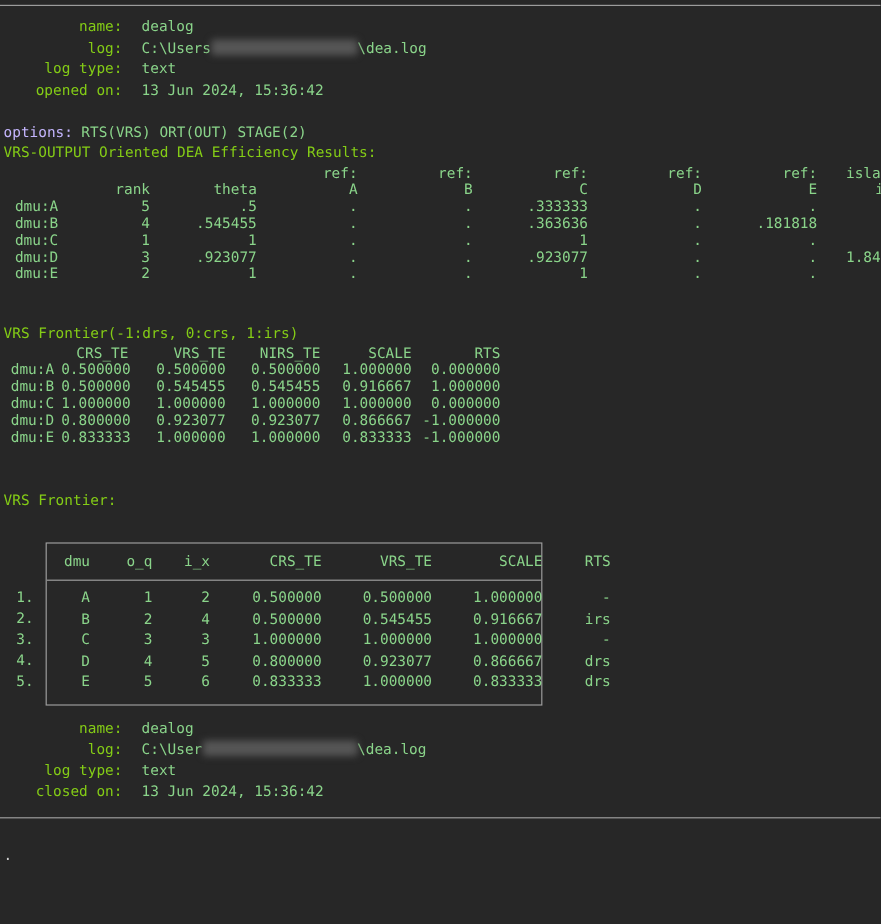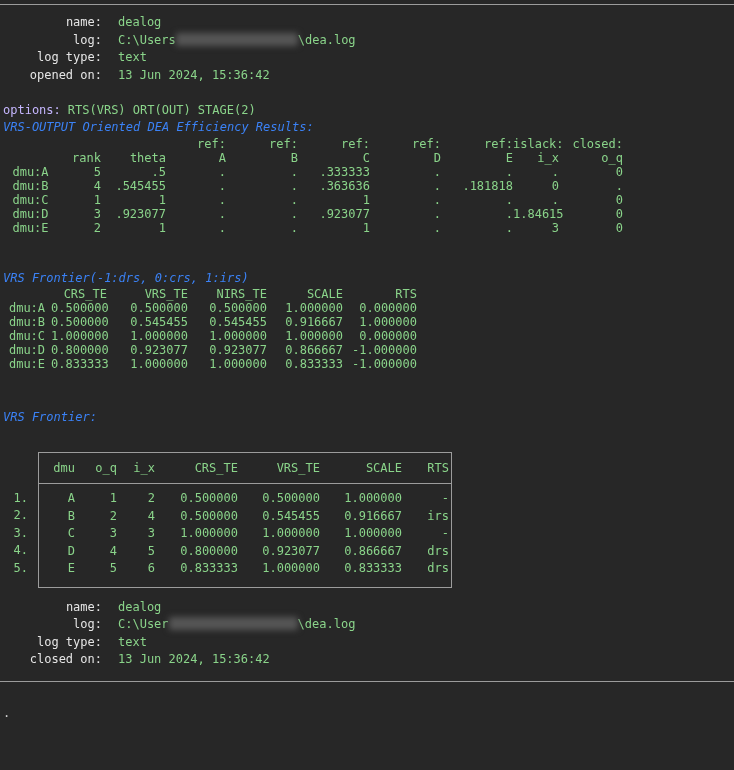--- a/index.html
+++ b/index.html
@@ -8,35 +8,35 @@
     background:#272727;color:#8ad48a;
     font-family:"DejaVu Sans Mono","Liberation Mono",monospace;
     font-size:12px;
   }
   .ln{height:17.5px;line-height:17.5px;white-space:pre;padding-left:3px;}
   .sep{border-top:1.5px solid #9c9c9c;height:0;}
   .sep.top{margin-top:4px;}
   .sep.bottom{margin-top:12px;}
   .block{margin-top:9px;}
   .block.footer{margin-top:11px;}
-  .lbl{display:inline-block;width:99px;text-align:right;color:#e5e5e5;}
+  .lbl{display:inline-block;width:99px;text-align:right;color:#84cc16;}
   .gap{display:inline-block;width:16px;}
   .val{color:#8ad48a;}
   .glabel{color:#c4b5fd;margin-right:7px;}
   .opt{margin-top:17.5px;}
-  .title{color:#3b82f6;font-style:italic;}
+  .title{color:#84cc16;}
   .title2{margin-top:35px;}
   .title3{margin-top:38px;}
   .redact{display:inline-block;width:122px;height:13px;background:#565656;
     filter:blur(3px);border-radius:2px;vertical-align:-2px;}
   .redact.r2{width:129px;}
   .trow{display:grid;padding-left:3px;}
-  .t1{grid-template-columns:55px 43px 65px 60px 72px 72px 71px 72px 46px 64px;}
+  .t1{grid-template-columns:55px 43px 65px 60px 72px 72px 71px 72px 46px 64px;gap:24px;}
   .t2{grid-template-columns:48px 56px 81px 79px 76px 74px;}
-  .t3{grid-template-columns:32px 42px 38px 83px 82px 82px 47px;}
+  .t3{grid-template-columns:32px 42px 38px 83px 82px 82px 47px;gap:10px;}
   .c{text-align:right;white-space:pre;overflow:visible;}
   .c.left{text-align:center;}
   .fr-wrap{display:flex;margin-top:25px;}
   .nums{width:28px;padding-top:38px;}
   .nums .ln{text-align:right;padding-left:0;height:17.5px;}
   .fbox{border:1px solid #9c9c9c;width:414px;box-sizing:border-box;margin-left:10px;}
   .fbox-header{padding:7px 2px 6px 2px;border-bottom:1px solid #9c9c9c;}
   .fbox-header .trow,.fbox-body .trow{padding-left:2px;}
   .fbox-body{padding:6px 2px 9px 2px;}
   .fbox .ln,.fbox-header .trow,.fbox-body .trow{height:17.5px;line-height:17.5px;}

